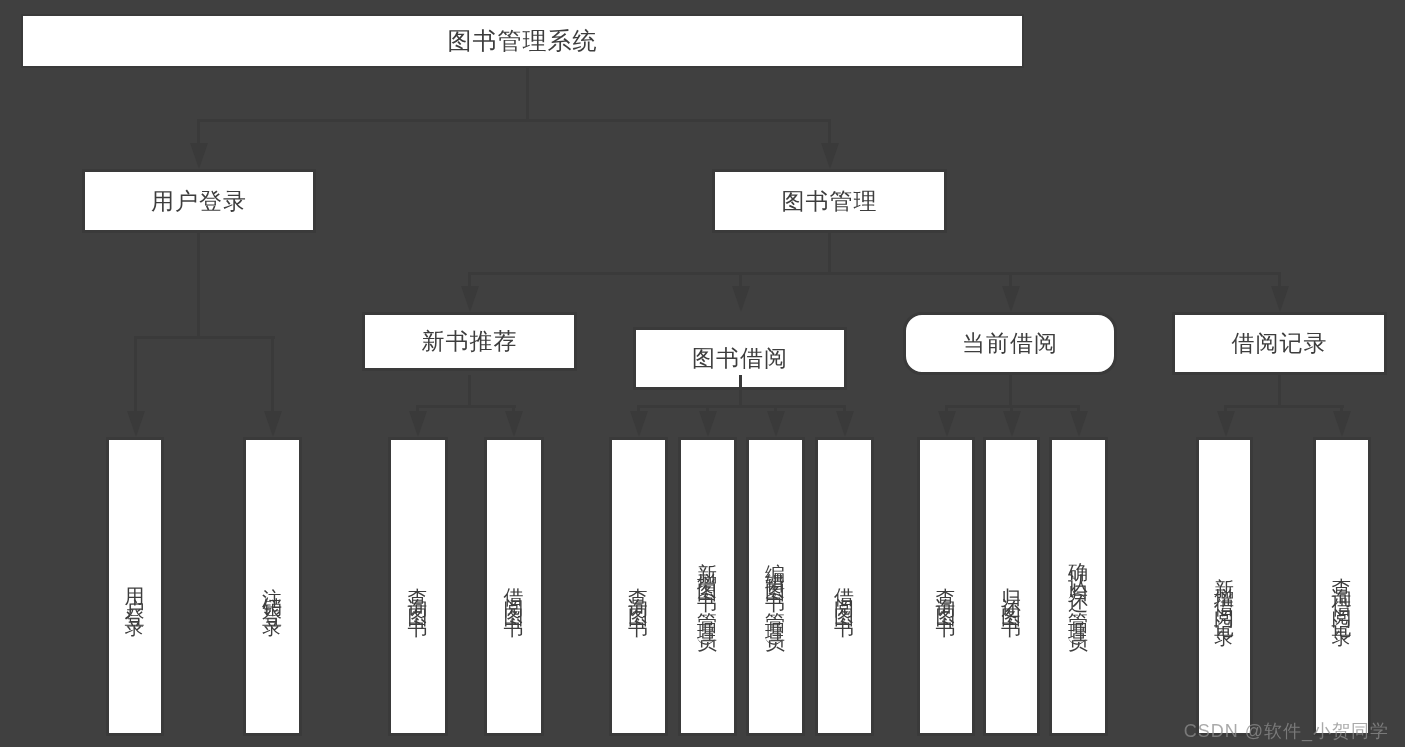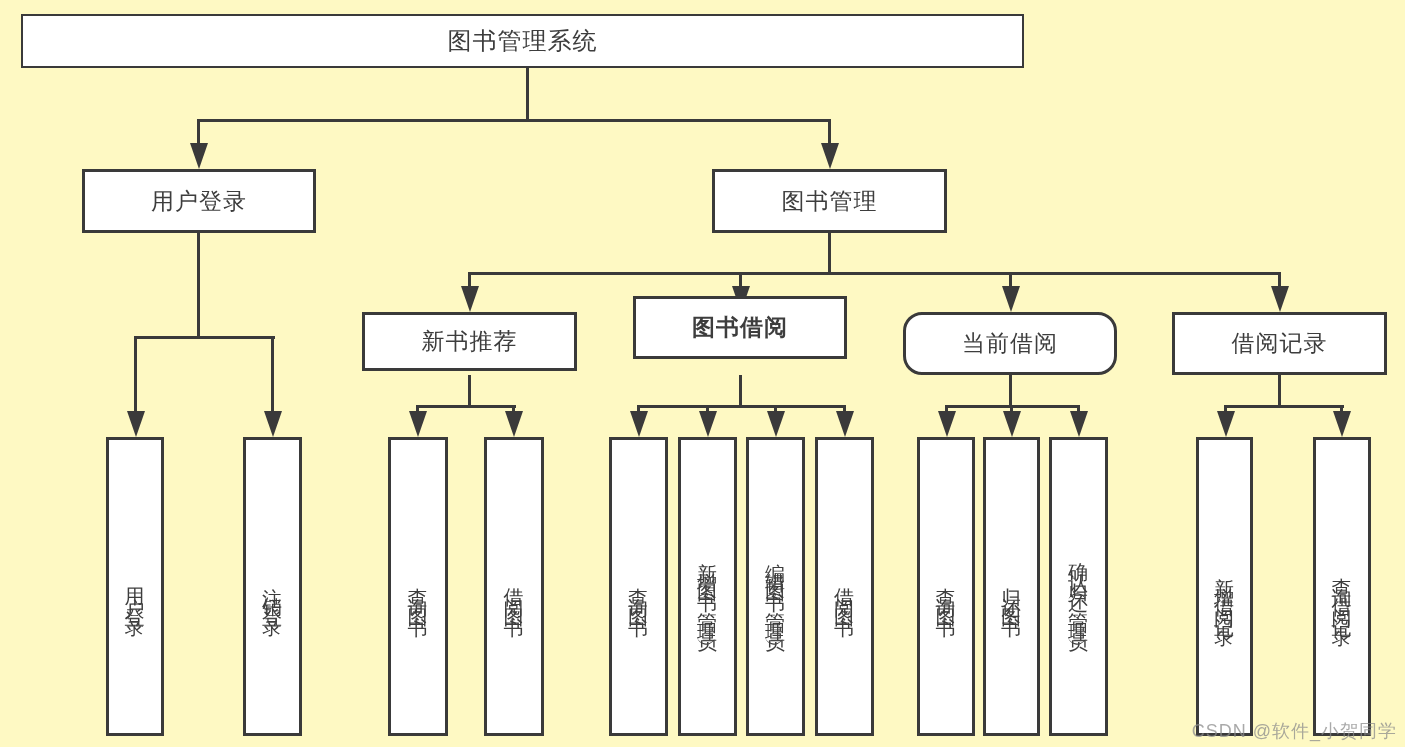--- a/index.html
+++ b/index.html
@@ -1,20 +1,20 @@
 <!DOCTYPE html>
 <html><head>
 <meta charset="utf-8">
 <style>
   html, body { margin: 0; padding: 0; background: #ffffff; }
   .canvas {
     position: relative;
     width: 1405px;
     height: 747px;
-    background: #fef9c3;
+    background: #404040;
     font-family: "Liberation Sans", "DejaVu Sans", sans-serif;
     overflow: hidden;
   }
   .box {
     position: absolute;
     box-sizing: border-box;
     border: 3px solid #3a3a3a;
     background: #ffffff;
     display: flex;
     align-items: center;
@@ -52,21 +52,21 @@
   .vl { width: 3px; }
   .ah {
     position: absolute;
     width: 0; height: 0;
     border-left: 9px solid transparent;
     border-right: 9px solid transparent;
     border-top: 26px solid #3a3a3a;
   }
   .watermark {
     position: absolute;
-    right: 8px;
+    right: 16px;
     bottom: 4px;
     font-size: 18px;
     color: rgba(140,140,140,0.75);
     letter-spacing: 1px;
     z-index: 5;
   }
 </style>
 </head>
 <body>
 
@@ -104,21 +104,21 @@
   <div class="vl" style="left:739px; top:272px; height:18px;"></div>
   <div class="ah" style="left:732px; top:286px;"></div>
   <div class="vl" style="left:1009px; top:272px; height:18px;"></div>
   <div class="ah" style="left:1002px; top:286px;"></div>
   <div class="vl" style="left:1278px; top:272px; height:18px;"></div>
   <div class="ah" style="left:1271px; top:286px;"></div>
 
   <div class="box hnode" style="left:362px; top:312px; width:215px; height:59px;">
     <span>新书推荐</span>
   </div>
-  <div class="box hnode" style="left:633px; top:296px; width:214px; height:63px;font-weight:bold;">
+  <div class="box hnode" style="left:633px; top:327px; width:214px; height:63px;">
     <span>图书借阅</span>
   </div>
   <div class="box hnode" style="left:903px; top:312px; width:214px; height:63px;border-radius:19px;">
     <span>当前借阅</span>
   </div>
   <div class="box hnode" style="left:1172px; top:312px; width:215px; height:63px;font-family:Liberation Serif, serif;">
     <span>借阅记录</span>
   </div>
 
   <div class="vl" style="left:468px; top:375px; height:32px;"></div>

